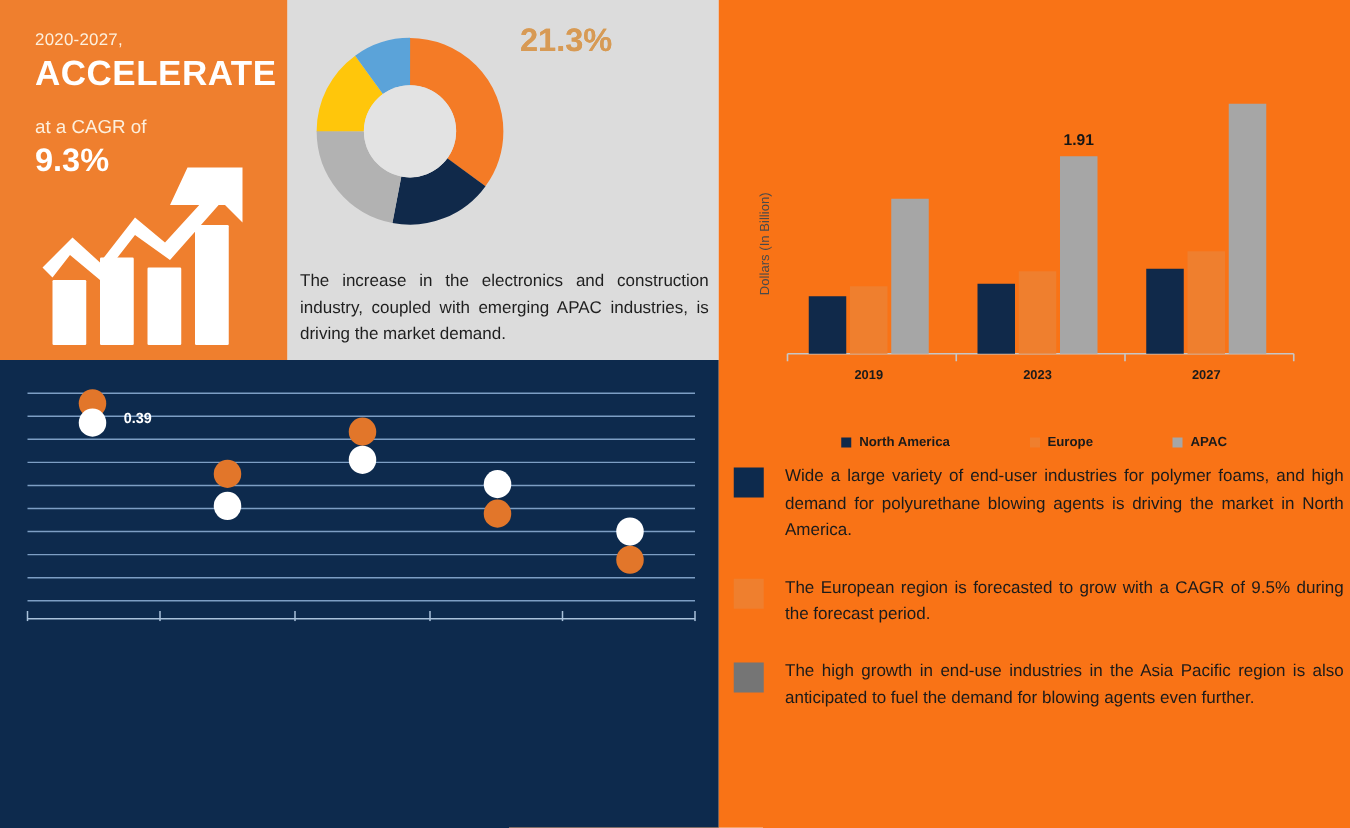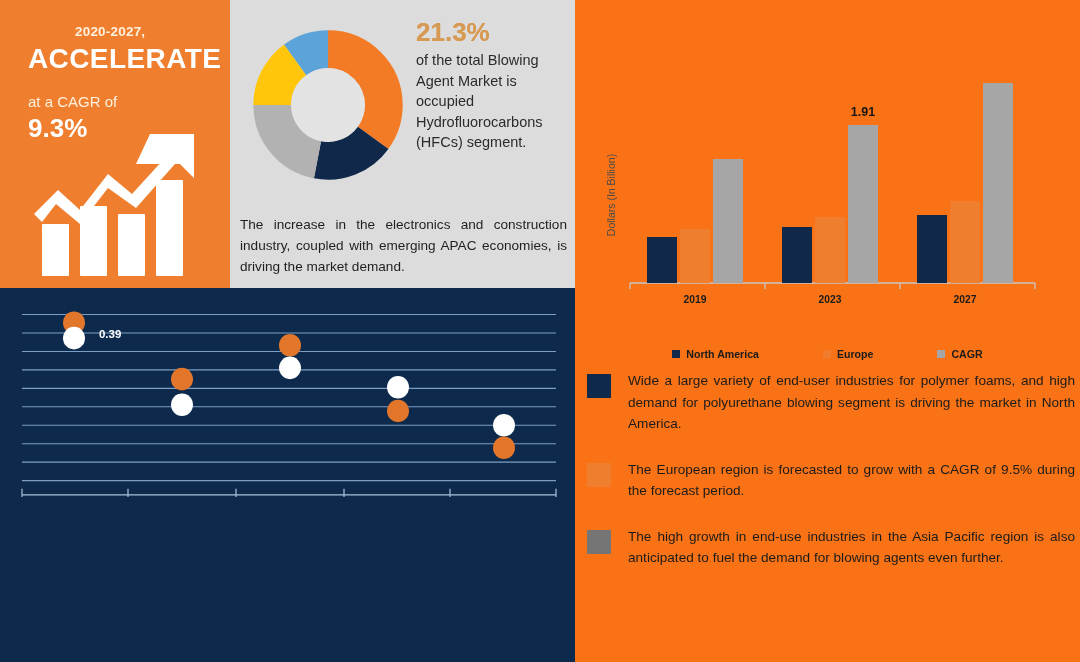--- a/index.html
+++ b/index.html
@@ -11,21 +11,21 @@
   }
   .page{position:relative;width:1080px;height:662px;}
 
   
   .orange-panel{
     position:absolute;left:0;top:0;width:230px;height:288px;
     background:#ef7f2e;
     box-sizing:border-box;
     padding:22px 18px 0 28px;
   }
-  .op-line1{color:#fdf0dd;font-size:13.5px;letter-spacing:.2px;line-height:19px;font-weight:700;margin-left:47px;}
+  .op-line1{color:#fdf0dd;font-size:13.5px;letter-spacing:.2px;line-height:19px;font-weight:400;}
   .op-line2{color:#fdf0dd;font-size:15px;line-height:22px;font-weight:400;margin-top:-1px;}
   .op-accel{color:#ffffff;font-size:28px;font-weight:bold;line-height:33px;letter-spacing:.4px;margin-top:1px;}
   .op-line3{color:#fdf0dd;font-size:15px;line-height:22px;margin-top:16px;}
   .op-cagr{color:#ffffff;font-size:26px;font-weight:bold;line-height:30px;}
   .chart-graphic{position:absolute;left:24px;top:128px;width:188px;height:150px;}
 
   
   .donut-panel{
     position:absolute;left:230px;top:0;width:345px;height:288px;
     background:#dcdcdc;
@@ -109,24 +109,23 @@
           <circle r="62" fill="none" stroke="#b2b2b2" stroke-width="42" stroke-dasharray="85.7 303.8" transform="rotate(100.8)"></circle>
           <circle r="62" fill="none" stroke="#ffc60b" stroke-width="42" stroke-dasharray="58.4 331.1" transform="rotate(180)"></circle>
           <circle r="62" fill="none" stroke="#5ba3d9" stroke-width="42" stroke-dasharray="39.0 350.6" transform="rotate(234)"></circle>
           <circle r="41" fill="#e3e3e3"></circle>
         </g>
       </svg>
     </div>
 
     <div class="pct-block">
       <div class="pct-num">21.3%</div>
-      <div class="pct-text">of the total Blowing Agent Market is occupied Hydrofluorocarbons (HFCs) segment.</div>
-    </div>
-
-    <div class="donut-foot">The increase in the electronics and construction industry, coupled with emerging APAC economies, is driving the market demand.</div>
+    </div>
+
+    <div class="donut-foot">The increase in the electronics and construction industry, coupled with emerging APAC industries, is driving the market demand.</div>
   </div>
 
   <div class="navy-panel">
 
     <svg class="dot-chart" viewBox="0 0 575 200" preserveAspectRatio="none" style="height:205px;">
       <g stroke="#7d9ec4" stroke-width="1.1">
         <line x1="22" y1="22" x2="556" y2="22"></line>
         <line x1="22" y1="40" x2="556" y2="40"></line>
         <line x1="22" y1="58" x2="556" y2="58"></line>
         <line x1="22" y1="76" x2="556" y2="76"></line>
@@ -202,28 +201,28 @@
       <div class="li">
         <span class="sw" style="background:#10294a"></span>
         <span>North America</span>
       </div>
       <div class="li">
         <span class="sw" style="background:#ef7f2e"></span>
         <span>Europe</span>
       </div>
       <div class="li">
         <span class="sw" style="background:#a6a6a6"></span>
-        <span>CAGR</span>
+        <span>APAC</span>
       </div>
     </div>
 
     <div class="bullets">
       <div class="bullet-row">
         <span class="bullet-sw" style="background:#0d2a4d"></span>
-        <span class="bullet-txt">Wide a large variety of end-user industries for polymer foams, and high demand for polyurethane blowing segment is driving the market in North America.</span>
+        <span class="bullet-txt">Wide a large variety of end-user industries for polymer foams, and high demand for polyurethane blowing agents is driving the market in North America.</span>
       </div>
       <div class="bullet-row">
         <span class="bullet-sw" style="background:#ef7f2e"></span>
         <span class="bullet-txt">The European region is forecasted to grow with a CAGR of 9.5% during the forecast period.</span>
       </div>
       <div class="bullet-row">
         <span class="bullet-sw" style="background:#757575"></span>
         <span class="bullet-txt">The high growth in end-use industries in the Asia Pacific region is also anticipated to fuel the demand for blowing agents even further.</span>
       </div>
     </div>

